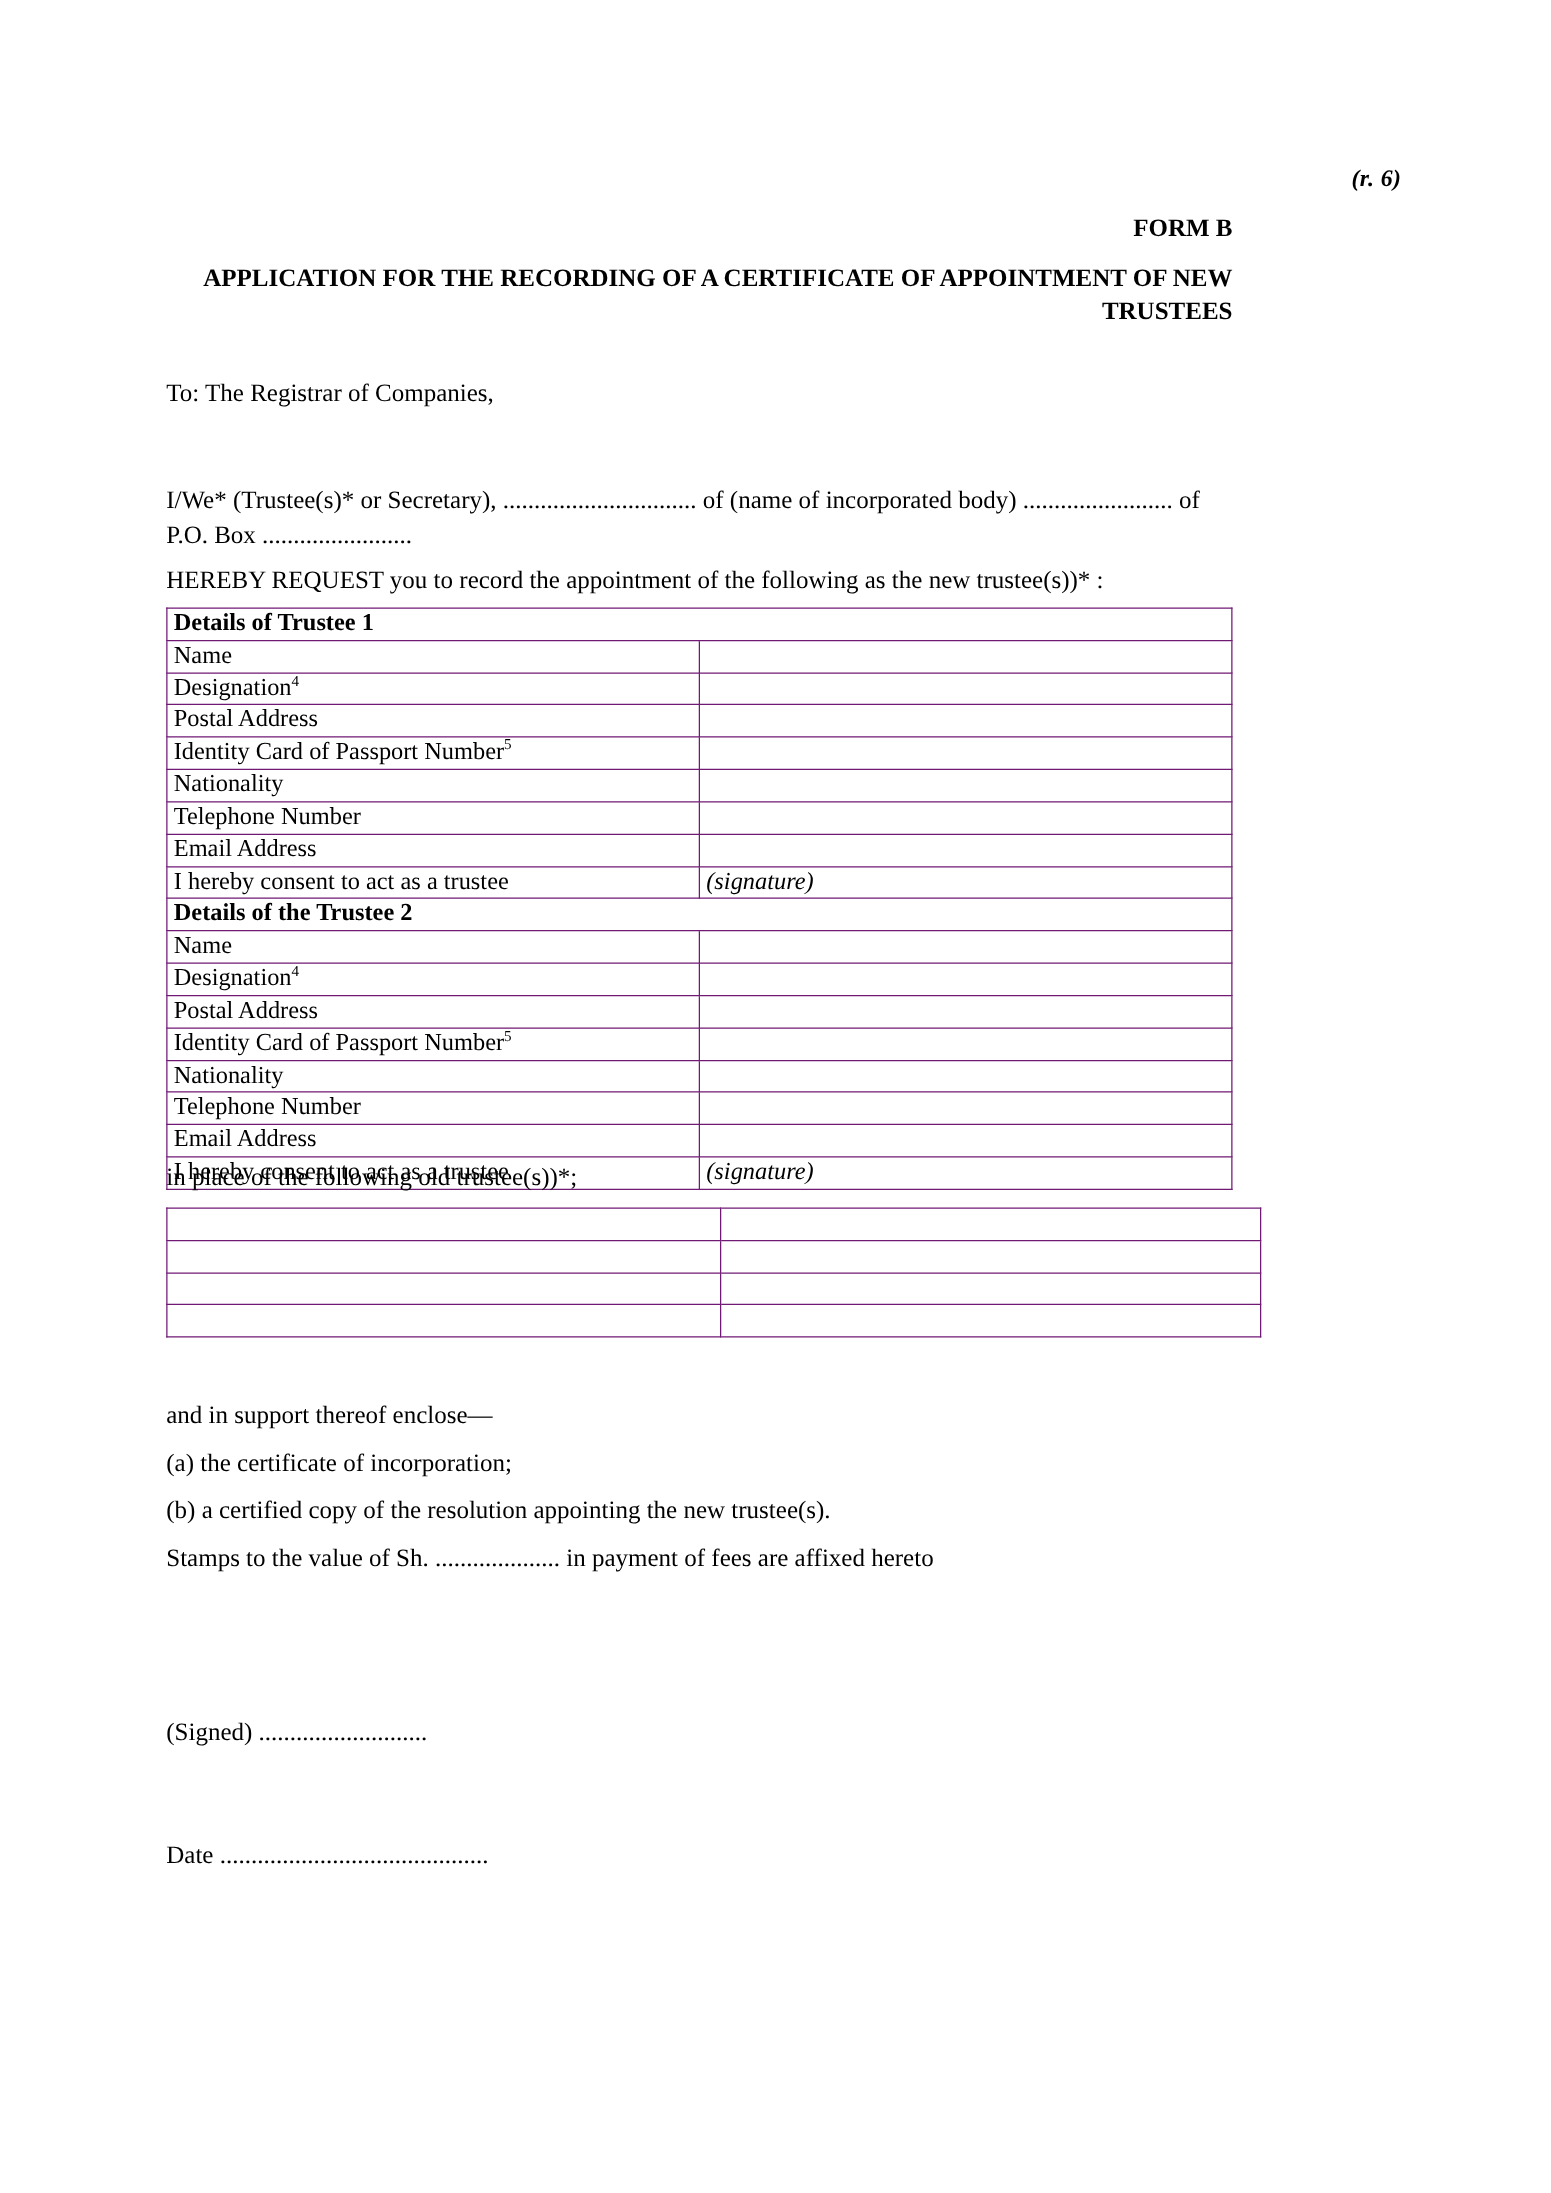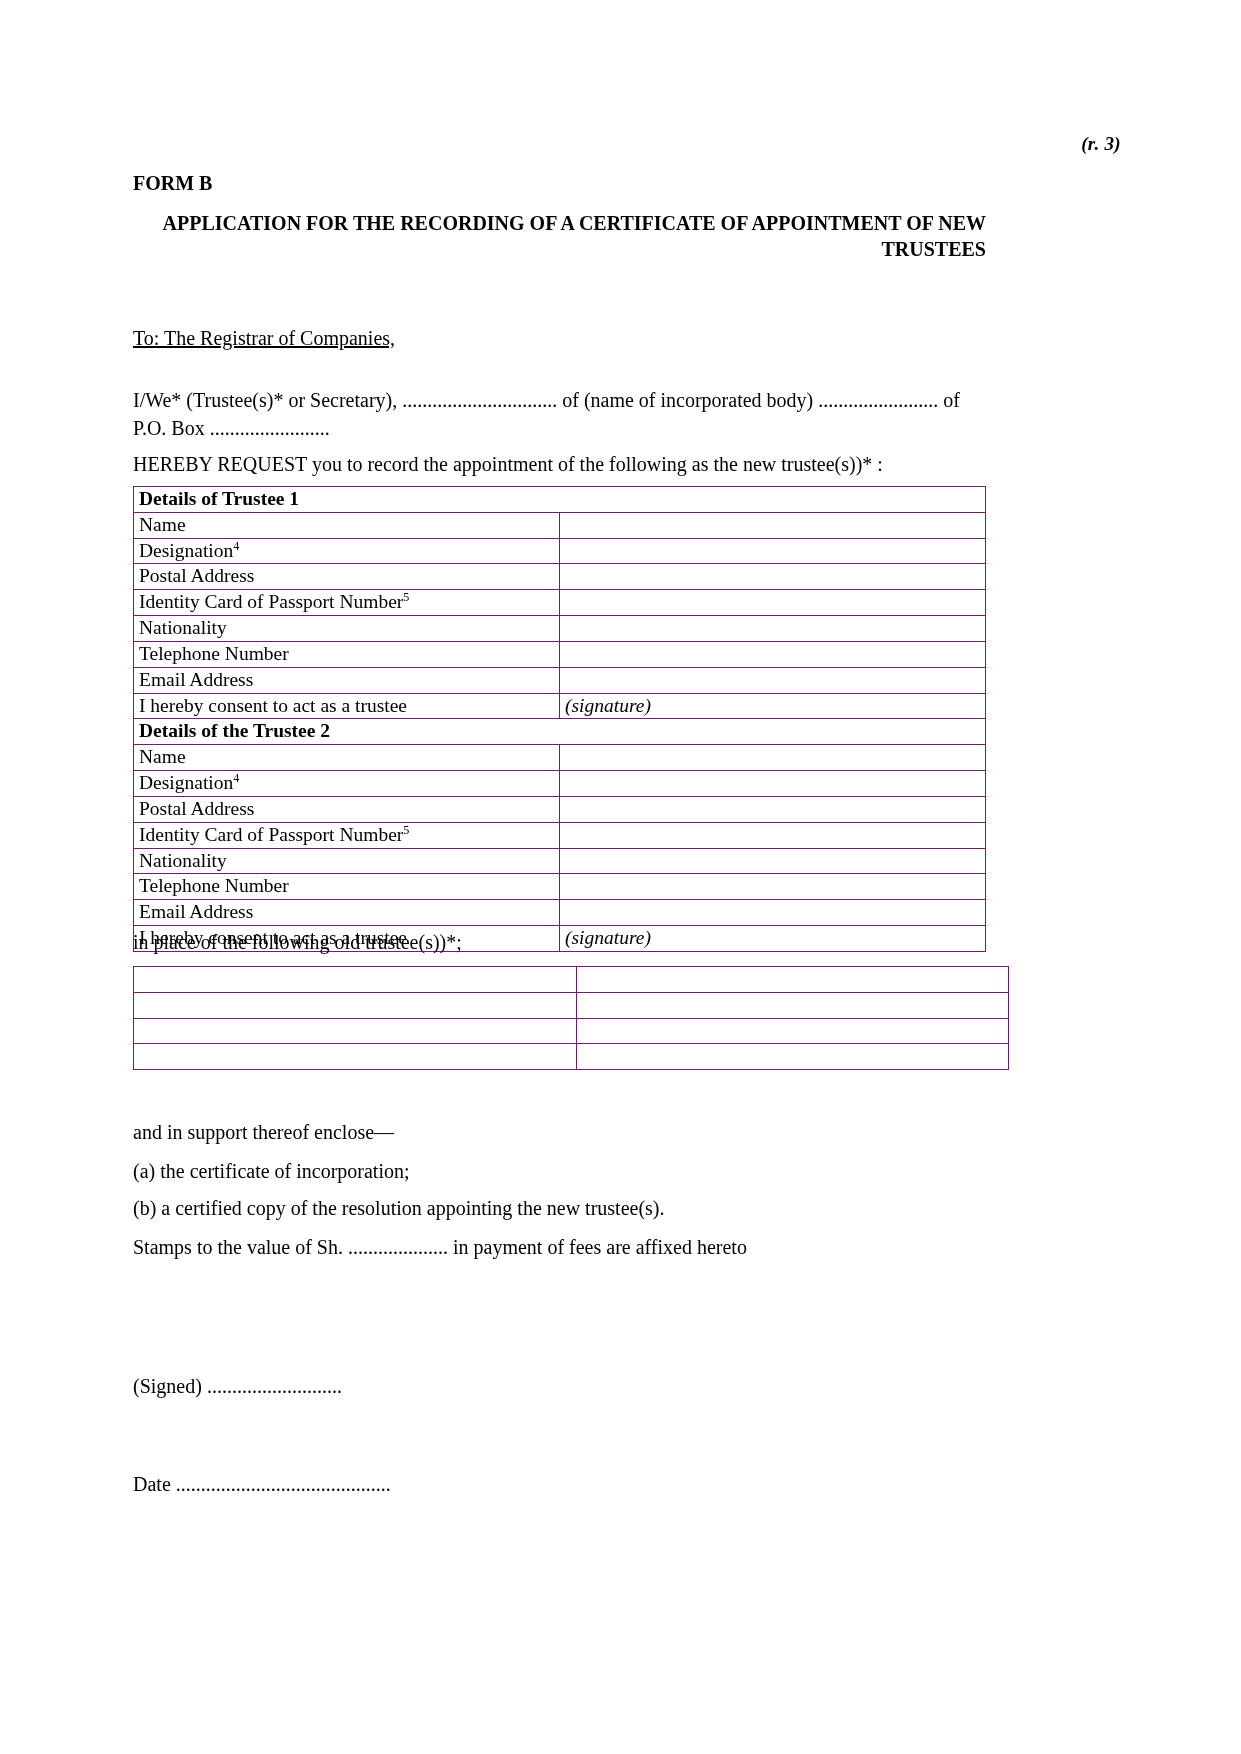--- a/index.html
+++ b/index.html
@@ -35,21 +35,21 @@
     font-style: italic;
     font-weight: bold;
     font-size: 19px;
     letter-spacing: .3px;
   }
   .form-id {
     position: absolute;
     left: 0;
     top: 172px;
     width: 853px;
-    text-align: left;
+    text-align: right;
     font-weight: bold;
     font-size: 20px;
   }
   .doc-title {
     position: absolute;
     left: 0;
     top: 210px;
     width: 853px;
     text-align: right;
     font-weight: bold;
@@ -57,21 +57,21 @@
     line-height: 1.32;
   }
 
   
   .para {
     position: absolute;
     font-size: 20px;
     line-height: 1.42;
     text-align: left;
   }
-  .p-to       { top: 324px;  left: 0; width: 853px; text-decoration: underline; }
+  .p-to       { top: 301px;  left: 0; width: 853px; }
   .p-iwe      { top: 386px;  left: 0; width: 830px; }
   .p-hereby   { top: 450px;  left: 0; width: 853px; }
   .p-inplace  { top: 928px;  left: 0; width: 853px; }
   .p-support  { top: 1118px; left: 0; width: 853px; }
   .p-a        { top: 1157px; left: 0; width: 853px; }
   .p-b        { top: 1194px; left: 0; width: 853px; }
   .p-stamps   { top: 1233px; left: 0; width: 853px; }
   .p-signed   { top: 1372px; left: 0; width: 853px; }
   .p-date     { top: 1458px; left: 0; width: 853px; margin-top: 12px; }
 
@@ -113,21 +113,21 @@
     font-size: 0.62em;
     vertical-align: super;
     line-height: 0;
   }
 </style>
 </head>
 <body>
 
 <div class="page">
 
-  <div class="rule-ref">(r. 3)</div>
+  <div class="rule-ref">(r. 6)</div>
 
   <div class="content">
 
     <div class="form-id">FORM B</div>
 
     <div class="doc-title">APPLICATION FOR THE RECORDING OF A CERTIFICATE OF APPOINTMENT OF NEW TRUSTEES</div>
 
     <div class="para p-to">To: The Registrar of Companies,</div>
 
     <div class="para p-iwe">I/We* (Trustee(s)* or Secretary), ............................... of (name of incorporated body) ........................ of P.O. Box ........................</div>

